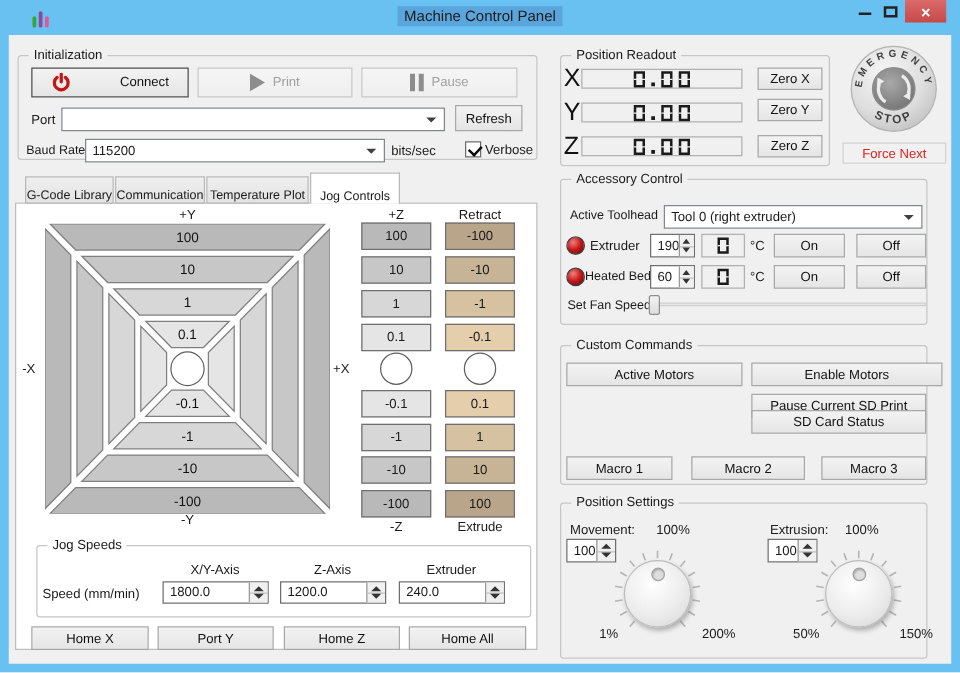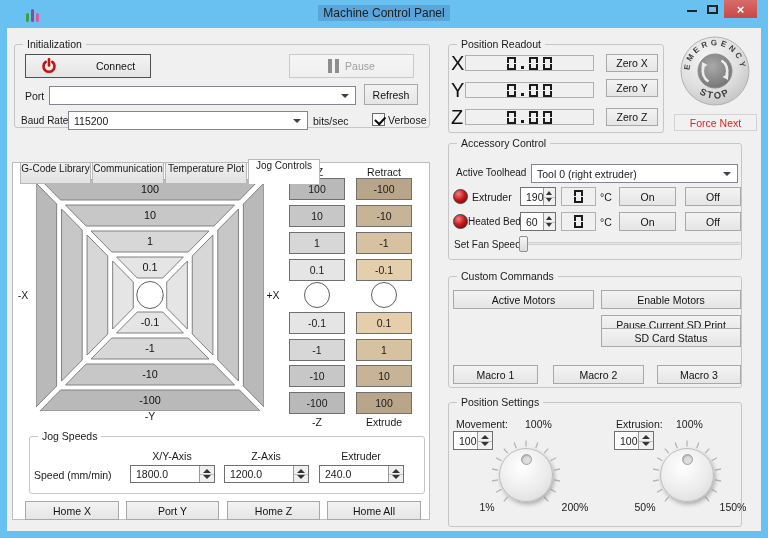--- a/index.html
+++ b/index.html
@@ -41,21 +41,21 @@
 .jcirc { position:absolute; width:26px; height:26px; border-radius:50%; background:#fff; border:1px solid #5f5f5f; }
 .lbl { position:absolute; white-space:nowrap; }
 .ctr { text-align:center; }
 .cb { position:absolute; width:13px; height:13px; background:#fff; border:1px solid #6b6b6b; }
 .cb::after { content:""; position:absolute; left:1.5px; top:1.5px; width:8px; height:4.5px; border-left:2.2px solid #0a0a0a; border-bottom:2.2px solid #0a0a0a; transform:rotate(-47deg); }
 .track { position:absolute; height:3px; background:#e8e8e8; border:1px solid #cfcfcf; border-radius:2px; }
 .thumb { position:absolute; width:9px; height:16px; background:linear-gradient(#f4f4f4,#dcdcdc); border:1px solid #8f8f8f; border-radius:2px; }
 .knobwrap { position:absolute; width:76px; height:76px; }
 .knob { position:absolute; left:11px; top:11px; width:54px; height:54px; border-radius:50%; background:radial-gradient(circle at 42% 35%, #fff, #ececec 55%, #d5d5d5 100%); border:1px solid #bdbdbd; box-shadow:1.5px 2.5px 4px rgba(0,0,0,0.28); }
 .kdot { position:absolute; left:50%; top:5px; width:11px; height:11px; margin-left:-5.5px; border-radius:50%; background:#dedede; border:1px solid #a2a2a2; box-shadow:inset 0.5px 1px 1.5px rgba(0,0,0,0.25); }
-.tab { position:absolute; top:113px; height:22px; background:linear-gradient(#efefef,#e2e2e2); border:1px solid #b9b9b9; display:flex; align-items:flex-start; justify-content:center; z-index:2; white-space:nowrap; font-size:10px;margin-top:21px; }
+.tab { position:absolute; top:113px; height:22px; background:linear-gradient(#efefef,#e2e2e2); border:1px solid #b9b9b9; display:flex; align-items:flex-end; justify-content:center; z-index:2; white-space:nowrap; font-size:10px; }
 .spin.sm .ud { width:12px; }
 .spin.sm .ud::before, .spin.sm .ud::after { left:2px; border-left-width:3.5px; border-right-width:3.5px; }
 .tab.on { top:110px; height:25px; background:#ffffff; border-bottom:none; z-index:5; }
 #pane { position:absolute; left:5px; top:134px; width:418px; height:358px; border:1px solid #bdbdbd; background:#ffffff; z-index:1; }
 #pane .glab { background:#ffffff; }
 svg text { font-family:"Liberation Sans",sans-serif; }
 .axis { position:absolute; font-size:20px; color:#111; }
 </style>
 </head>
 <body>
@@ -81,20 +81,24 @@
   <div id="client">
 
     <div class="gbox" style="left:7px;top:16px;width:416px;height:84px">
       <span class="glab">Initialization</span>
       <div class="btn def" style="left:10px;top:9px;width:126px;height:24px">
         <svg width="16" height="16" viewBox="0 0 16 16">
             <path d="M8 1.2 V7.4" stroke="#c41414" stroke-width="2.6" stroke-linecap="round" fill="none"></path>
             <path d="M4.7 3.9 A5.5 5.5 0 1 0 11.3 3.9" fill="none" stroke="#c41414" stroke-width="2.6" stroke-linecap="round"></path>
           </svg>
         <span>Connect</span>
+      </div>
+      <div class="btn dis" style="left:143px;top:9px;width:124px;height:24px">
+        <span style="width:0;height:0;border-left:12px solid #8d8d8d;border-top:7px solid transparent;border-bottom:7px solid transparent"></span>
+        <span>Print</span>
       </div>
       <div class="btn dis" style="left:274px;top:9px;width:125px;height:24px">
         <span style="display:flex;gap:3px">
             <i style="width:4px;height:14px;background:#8d8d8d;display:block"></i>
             <i style="width:4px;height:14px;background:#8d8d8d;display:block"></i>
           </span>
         <span>Pause</span>
       </div>
       <span class="lbl" style="left:10px;top:45px">Port</span>
       <div class="combo" style="left:34px;top:41px;width:307px;height:19px">
@@ -375,21 +379,21 @@
       <span class="lbl t10" style="left:5px;top:95px">Set Fan Speed</span>
       <div class="track" style="left:71px;top:98px;width:221px"></div>
       <div class="thumb" style="left:70px;top:92px"></div>
     </div>
 
     <div class="gbox" style="left:441px;top:248px;width:294px;height:112px">
       <span class="glab">Custom Commands</span>
       <div class="btn" style="left:4px;top:13px;width:141px;height:19px">
           <span>Active Motors</span>
         </div>
-      <div class="btn" style="left:152px;top:13px;width:140px;height:19px">
+      <div class="btn" style="left:152px;top:13px;width:153px;height:19px">
           <span>Enable Motors</span>
         </div>
       <div class="btn" style="left:152px;top:38px;width:140px;height:19px">
           <span>Pause Current SD Print</span>
         </div>
       <div class="btn" style="left:152px;top:51px;width:140px;height:19px">
           <span>SD Card Status</span>
         </div>
       <div class="btn" style="left:4px;top:88px;width:85px;height:19px">
           <span>Macro 1</span>

